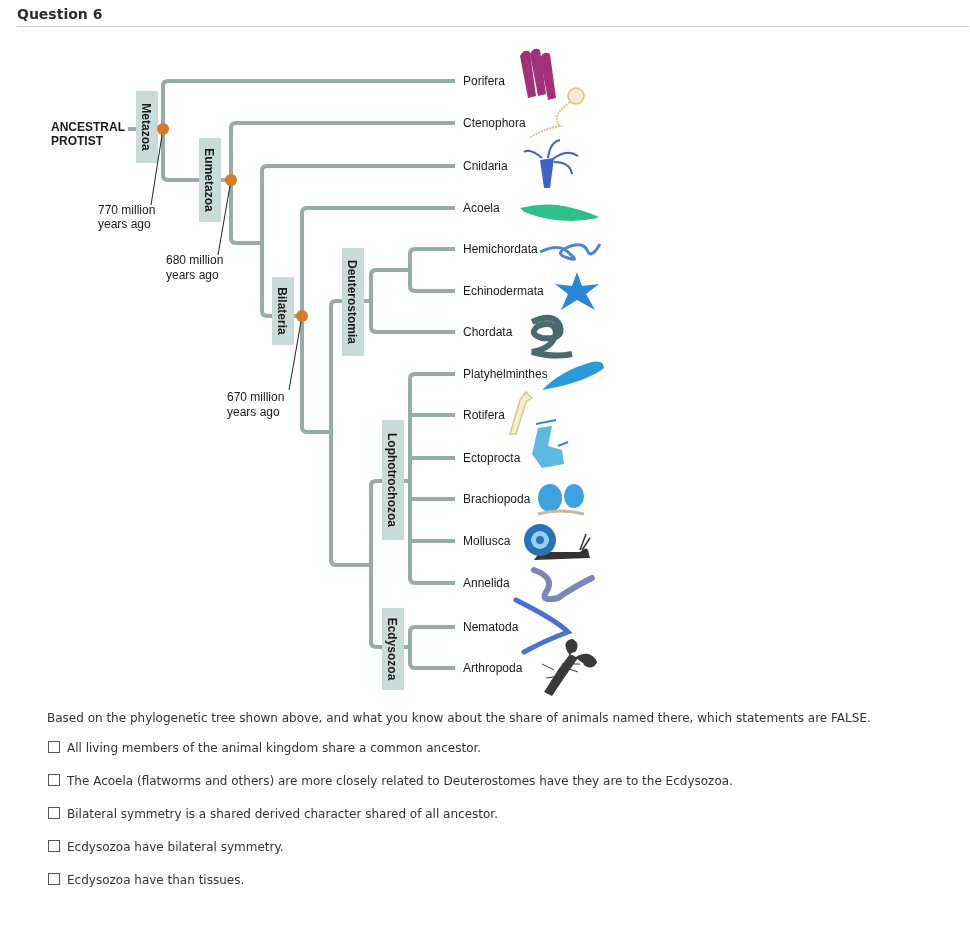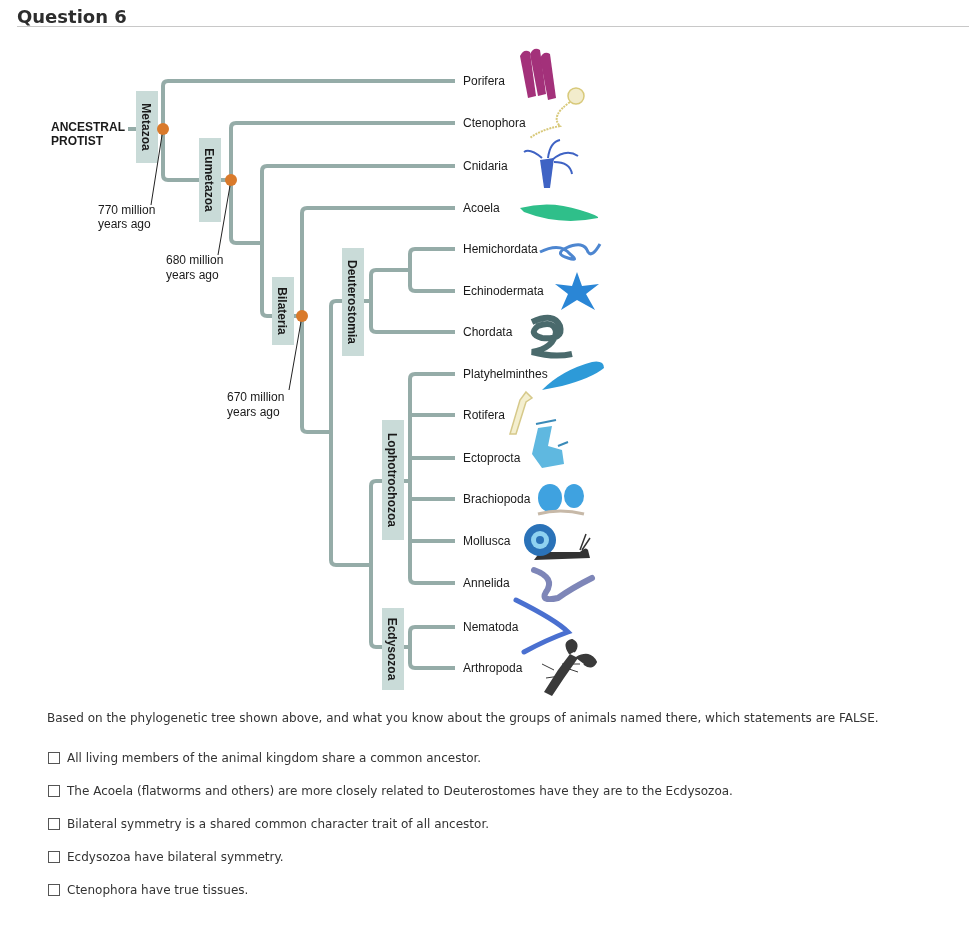--- a/index.html
+++ b/index.html
@@ -1,27 +1,27 @@
 <!DOCTYPE html>
 <html><head>
   <meta charset="utf-8">
   <style>
     html, body { margin: 0; padding: 0; background: #ffffff; }
     body { width: 970px; height: 940px; position: relative; overflow: hidden;
            font-family: "DejaVu Sans", sans-serif; color: #333; }
-    .q-header { position: absolute; left: 17px; top: 6px; font-size: 18px; font-weight: bold; color: #2d2d2d; }
+    .q-header { position: absolute; left: 17px; top: 6px; font-size: 14px; font-weight: bold; color: #2d2d2d; }
     .q-rule { position: absolute; left: 17px; top: 26px; width: 952px; height: 1px; background: #c8c8c8; }
     #tree { position: absolute; left: 0; top: 0; }
     .tree-label { font-family: "Liberation Sans", sans-serif; font-size: 12px; fill: #1a1a1a; }
     .clade-text { font-family: "Liberation Sans", sans-serif; font-size: 12px; font-weight: bold; fill: #1a1a1a; }
     .anc-text { font-family: "Liberation Sans", sans-serif; font-size: 12px; font-weight: bold; fill: #1a1a1a; }
     .time-text { font-family: "Liberation Sans", sans-serif; font-size: 12px; fill: #1a1a1a; }
     .prompt { position: absolute; left: 47px; top: 711px; font-size: 12px; color: #333; }
     .options { position: absolute; left: 48px; top: 741px; }
-    .opt { display: flex; align-items: center; height: 33px; font-size: 12px; color: #333; }
+    .opt { display: flex; align-items: flex-start; height: 33px; font-size: 12px; color: #333; }
     .cb { width: 12px; height: 12px; border: 1px solid #555; background: #fff; margin-right: 7px; box-sizing: border-box; flex: none; cursor: pointer; }
     .opt-label { cursor: pointer; }
     .ul { }
   </style>
 </head>
 <body>
 
 <div class="q-header">Question 6</div>
 <div class="q-rule"></div>
 
@@ -147,36 +147,36 @@
   <text class="anc-text" x="51" y="131">ANCESTRAL</text>
   <text class="anc-text" x="51" y="145">PROTIST</text>
   <text class="time-text" x="98" y="214">770 million</text>
   <text class="time-text" x="98" y="228">years ago</text>
   <text class="time-text" x="166" y="264">680 million</text>
   <text class="time-text" x="166" y="279">years ago</text>
   <text class="time-text" x="227" y="401">670 million</text>
   <text class="time-text" x="227" y="416">years ago</text>
 </svg>
 
-<div class="prompt">Based on the phylogenetic tree shown above, and what you know about the groups of animals named there, which statements are FALSE.</div>
+<div class="prompt">Based on the phylogenetic tree shown above, and what you know about the share of animals named there, which statements are FALSE.</div>
 
 <div class="options">
   <div class="opt">
     <span class="cb"></span>
     <span class="opt-label"><span>All living members of the animal kingdom share a common ancestor.</span></span>
   </div>
   <div class="opt">
     <span class="cb"></span>
     <span class="opt-label"><span>The Acoela (flatworms and others) are more closely related to Deuterostomes have they are to the Ecdysozoa.</span></span>
   </div>
   <div class="opt">
     <span class="cb"></span>
-    <span class="opt-label"><span>Bilateral symmetry is a shared common character trait of </span><span class="ul">all</span><span> ancestor.</span></span>
+    <span class="opt-label"><span>Bilateral symmetry is a shared derived character shared of </span><span class="ul">all</span><span> ancestor.</span></span>
   </div>
   <div class="opt">
     <span class="cb"></span>
     <span class="opt-label"><span>Ecdysozoa have bilateral symmetry.</span></span>
   </div>
   <div class="opt">
     <span class="cb"></span>
-    <span class="opt-label"><span>Ctenophora have true tissues.</span></span>
+    <span class="opt-label"><span>Ecdysozoa have than tissues.</span></span>
   </div>
 </div>
 
 </body></html>

